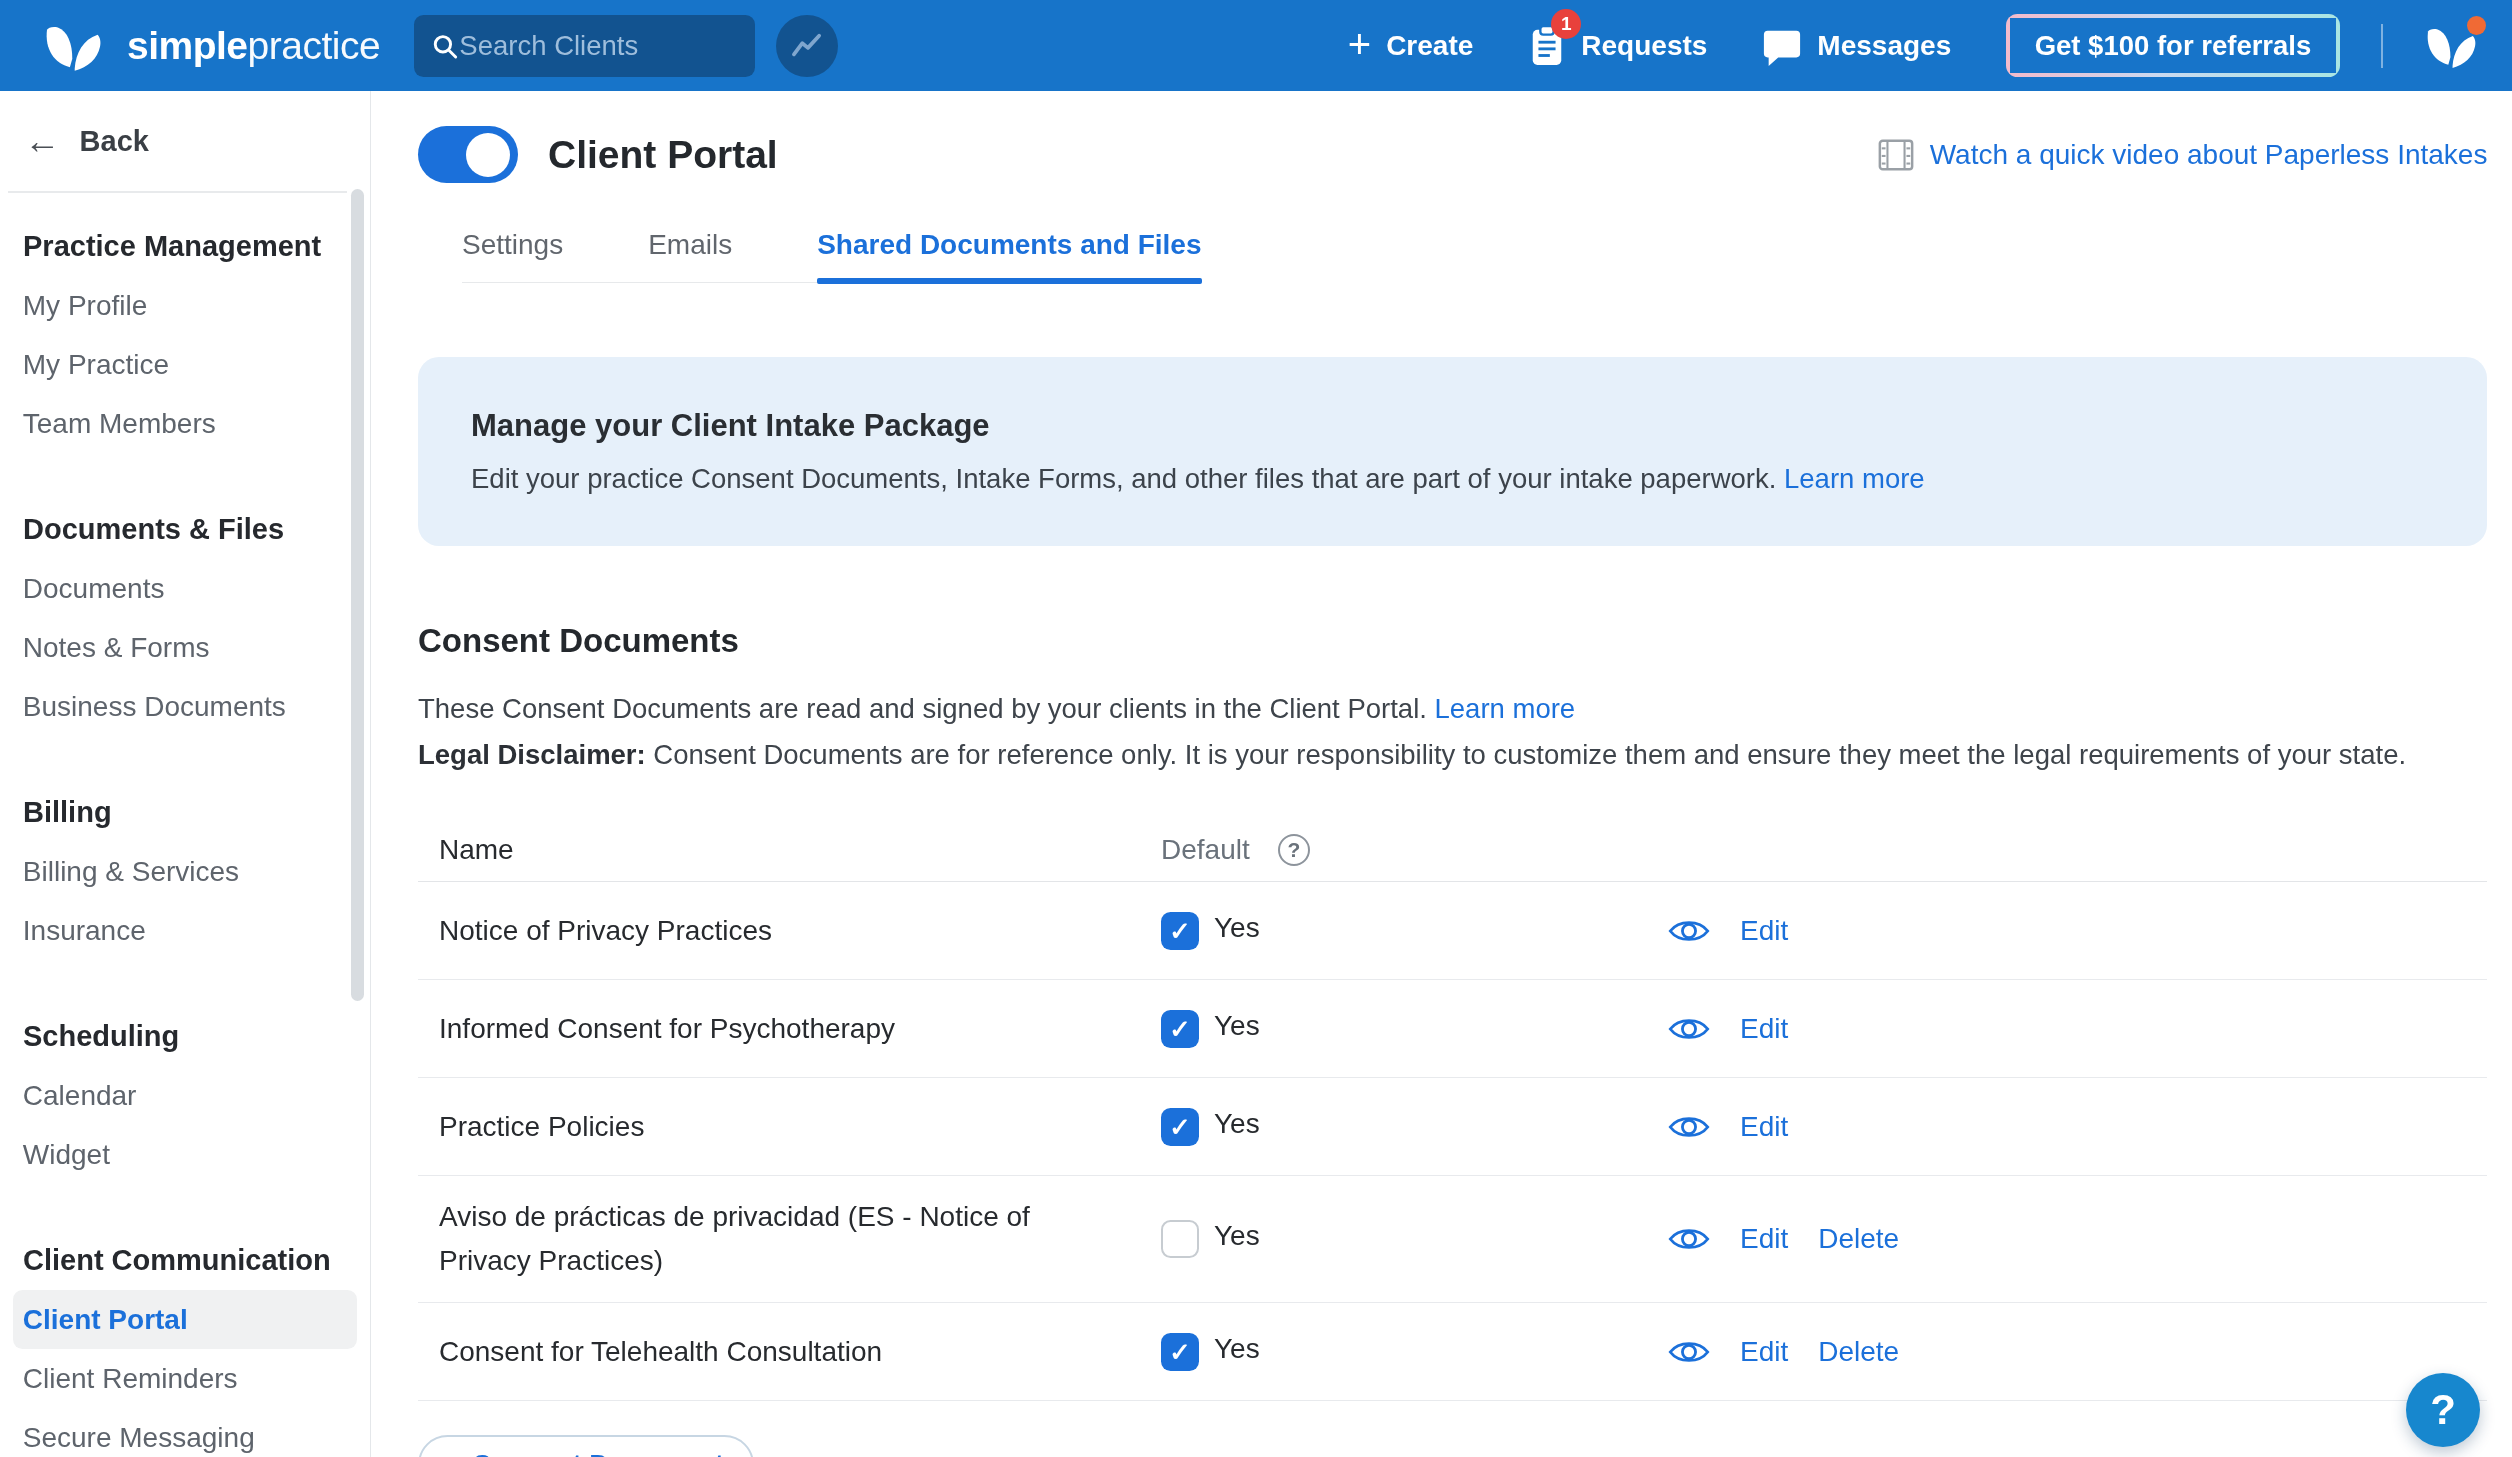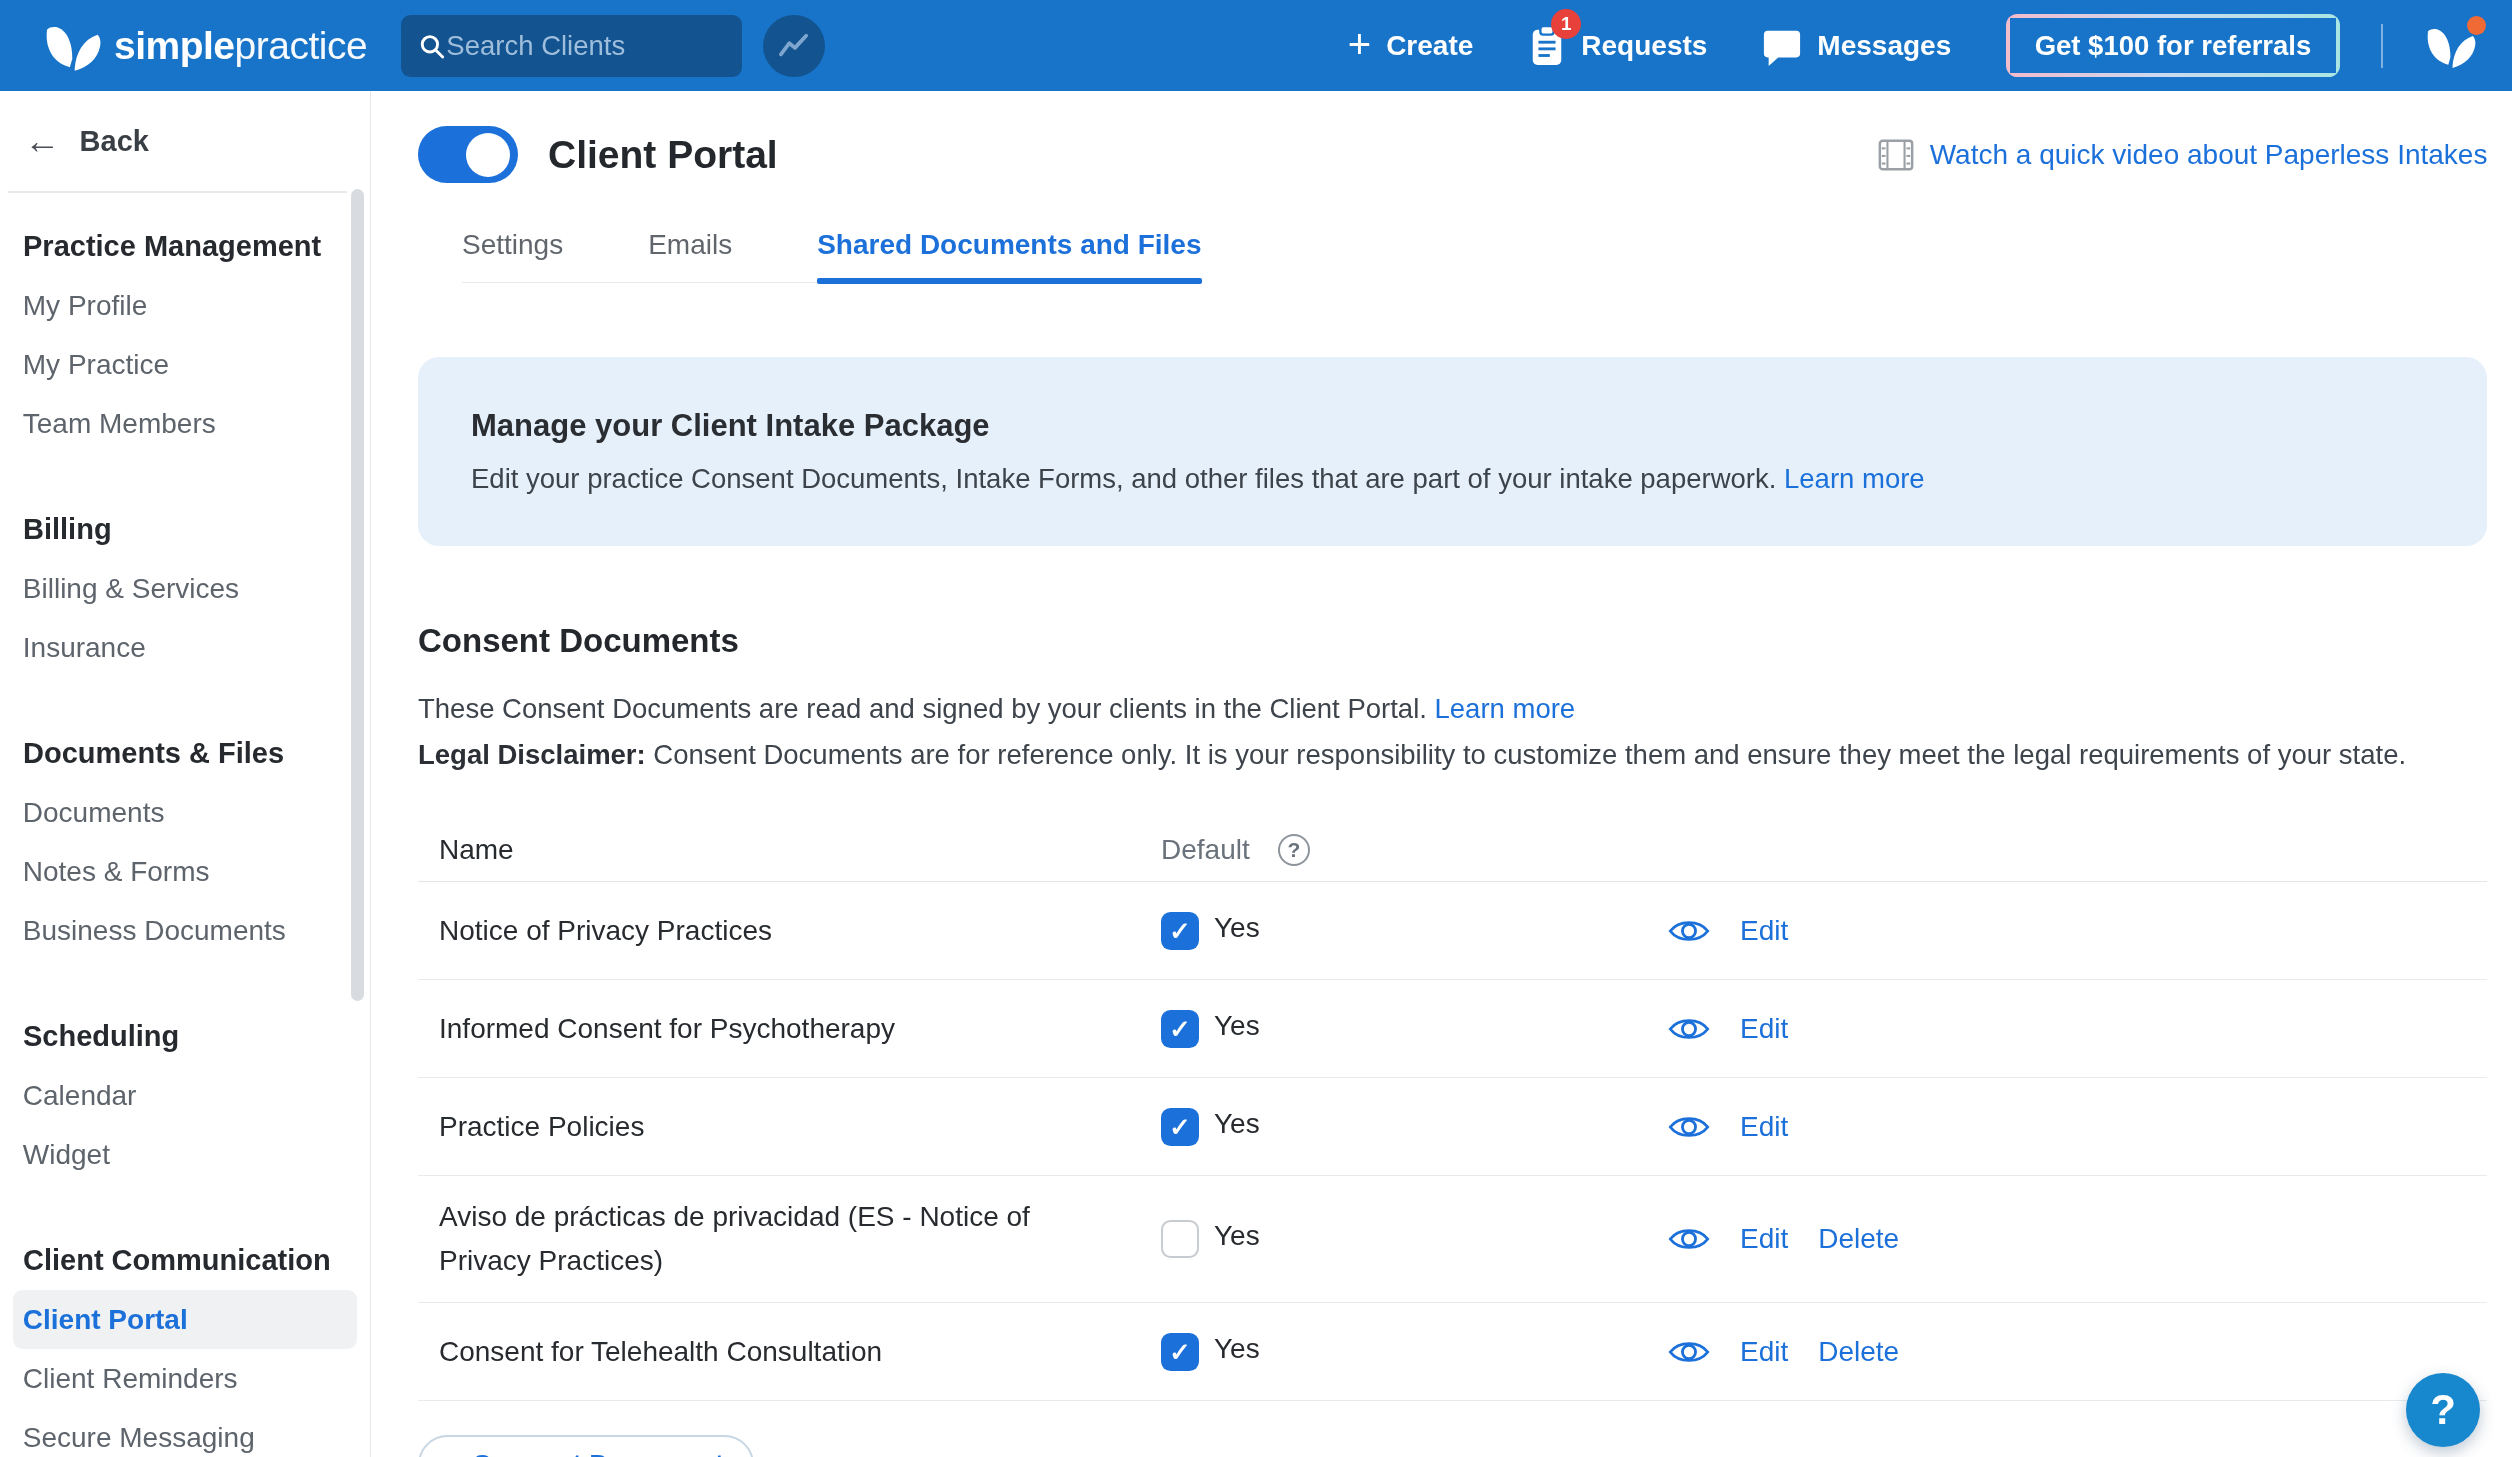--- a/index.html
+++ b/index.html
@@ -5,21 +5,21 @@
   * { box-sizing: border-box; margin: 0; padding: 0; }
   html, body { width: 2512px; height: 1458px; overflow: hidden;
     font-family: "Liberation Sans", sans-serif; background: #fff; }
   :root { }
   body { --top-blue:#1774C9; --accent:#1B70DA; --dark:#26292E; --gray:#646C75;
          --border:#E8EAED; }
 
   
   .topbar { height: 91px; background: var(--top-blue); display: flex; align-items: center;
     padding: 0 34px 0 44px; color: #fff; }
-  .logo { display: flex; align-items: center; gap: 11px; }
+  .logo { display: flex; align-items: center; gap: 24px; }
   .logo svg { width: 59px; height: 53px; }
   .logo-text { font-size: 39px; letter-spacing: -0.5px; white-space: nowrap; }
   .logo-text .b { font-weight: 700; }
   .logo-text .r { font-weight: 400; opacity: 0.97; }
   .searchbox { margin-left: 34px; width: 341px; height: 62px; background: #125390;
     border-radius: 9.5px; display: flex; align-items: center; padding: 0 17px; gap: 1px; }
   .searchbox input { background: transparent; border: none; outline: none; color: #E8F1FA;
     font-size: 27.5px; width: 100%; font-family: "Liberation Sans", sans-serif; }
   .searchbox input::placeholder { color: #9FBEDC; }
   .round-analytics { margin-left: 21px; width: 62px; height: 62px; border-radius: 50%;
@@ -198,29 +198,29 @@
     <div class="side-divider"></div>
 
     <nav class="sidenav">
       <div class="side-section">
         <div class="side-h">Practice Management</div>
         <div class="side-item">My Profile</div>
         <div class="side-item">My Practice</div>
         <div class="side-item">Team Members</div>
       </div>
       <div class="side-section">
-        <div class="side-h">Billing</div>
-        <div class="side-item">Billing &amp; Services</div>
-        <div class="side-item">Insurance</div>
-      </div>
-      <div class="side-section">
         <div class="side-h">Documents &amp; Files</div>
         <div class="side-item">Documents</div>
         <div class="side-item">Notes &amp; Forms</div>
         <div class="side-item">Business Documents</div>
+      </div>
+      <div class="side-section">
+        <div class="side-h">Billing</div>
+        <div class="side-item">Billing &amp; Services</div>
+        <div class="side-item">Insurance</div>
       </div>
       <div class="side-section">
         <div class="side-h">Scheduling</div>
         <div class="side-item">Calendar</div>
         <div class="side-item">Widget</div>
       </div>
       <div class="side-section">
         <div class="side-h">Client Communication</div>
         <div class="side-item active">Client Portal</div>
         <div class="side-item">Client Reminders</div>

